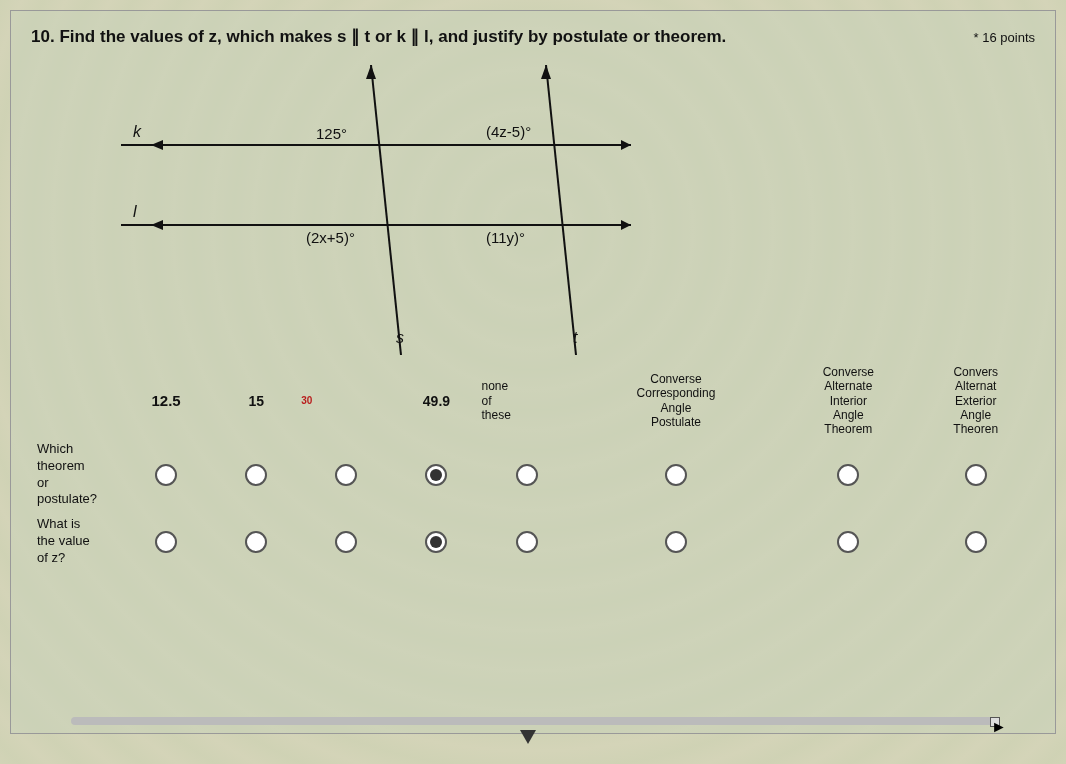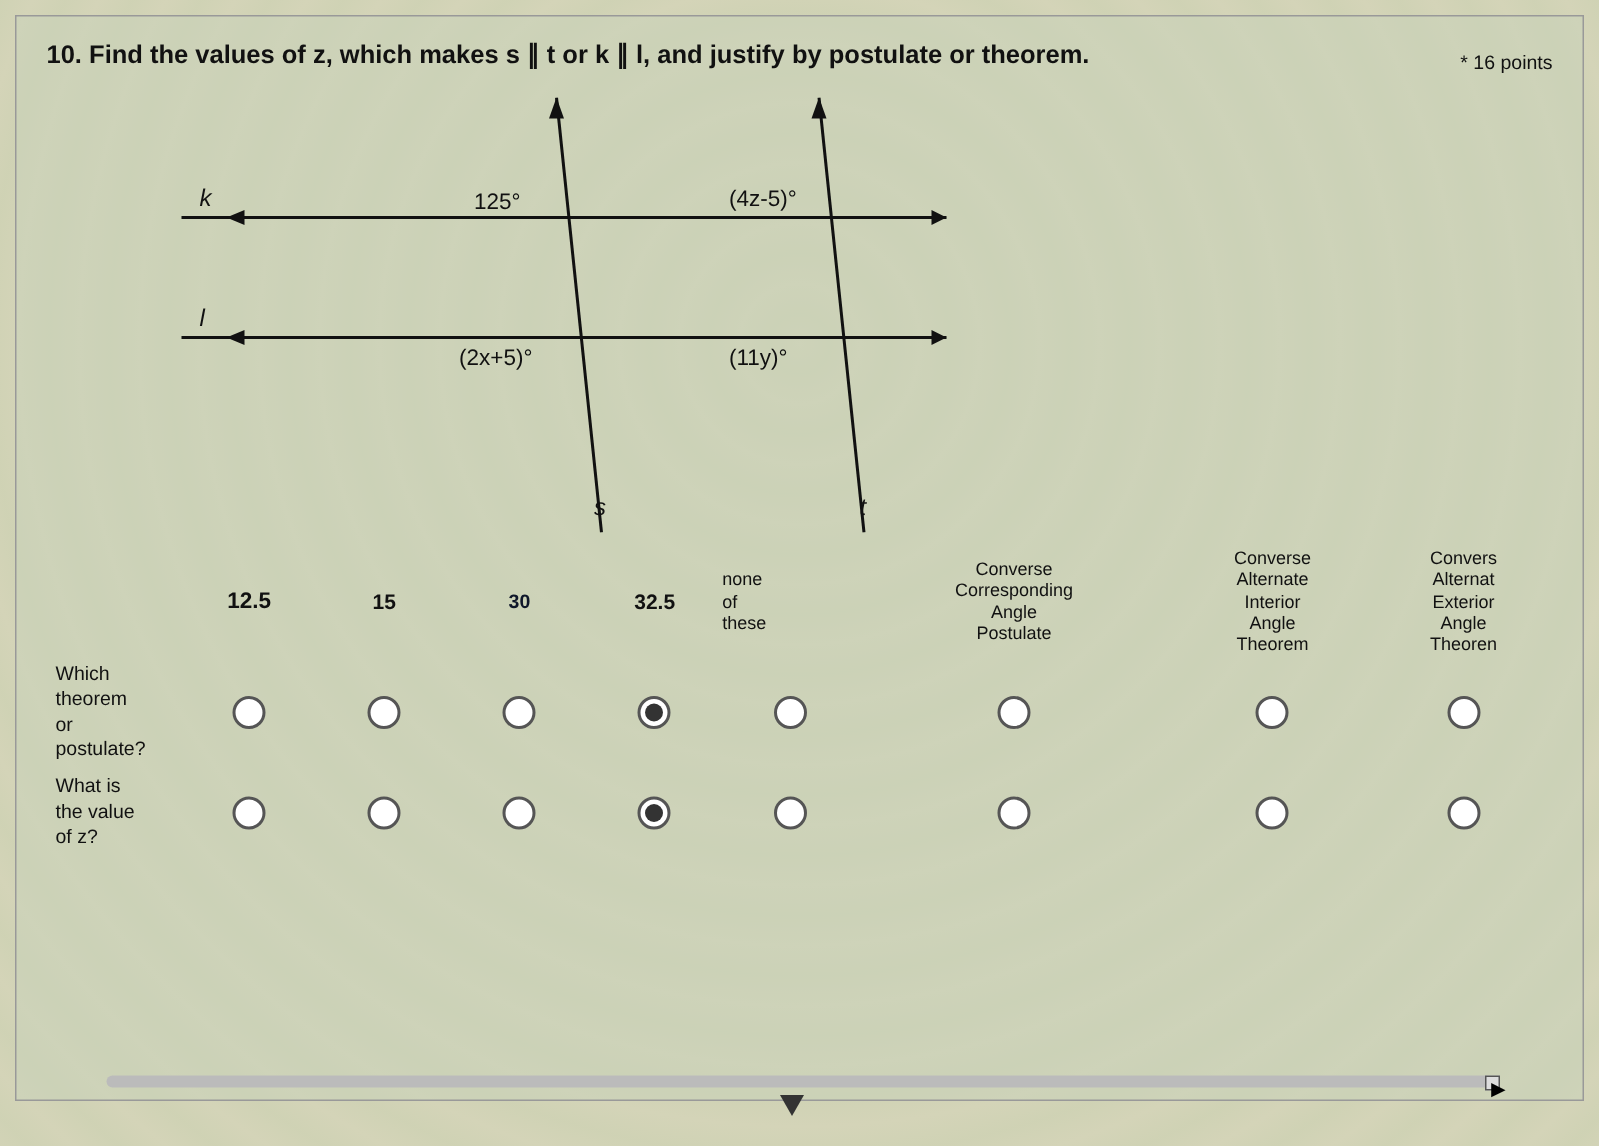--- a/index.html
+++ b/index.html
@@ -35,21 +35,21 @@
       left: 10px;
       right: 10px;
       bottom: 30px;
       background: rgba(200,210,185,0.5);
       border: 1px solid #999;
     }
 
     .question-header {
       display: flex;
       justify-content: space-between;
-      align-items: flex-end;
+      align-items: center;
       padding: 14px 20px 6px 20px;
     }
 
     .question-text {
       font-size: 17px;
       font-weight: bold;
       color: #111;
       line-height: 1.4;
       max-width: 750px;
     }
@@ -198,22 +198,22 @@
 
     <div class="table-section">
       <table class="answer-table">
 
         <thead>
           <tr>
             <td class="label-col"></td>
 
             <td style="font-size:15px;font-weight:bold;text-align:center;color:#111;">12.5</td>
             <td style="font-size:14px;font-weight:bold;text-align:center;color:#111;">15</td>
-            <td style="font-size:13px;font-weight:bold;text-align:center;color:#0f172a;">30</td>
-            <td style="font-size:14px;font-weight:bold;text-align:center;color:#111;">32.5</td>
+            <td style="font-size:10px;font-weight:bold;color:#b91c1c;">30</td>
+            <td style="font-size:14px;font-weight:bold;text-align:center;color:#111;">49.9</td>
 
             <td style="font-size:12px;color:#111;line-height:1.2;">none<br>of<br>these</td>
 
             <td style="font-size:12px;text-align:center;color:#111;line-height:1.2;">Converse<br>Corresponding<br>Angle<br>Postulate</td>
 
             <td style="font-size:12px;text-align:center;color:#111;line-height:1.2;">Converse<br>Alternate<br>Interior<br>Angle<br>Theorem</td>
 
             <td style="font-size:12px;text-align:center;color:#111;line-height:1.2;">Convers<br>Alternat<br>Exterior<br>Angle<br>Theoren</td>
           </tr>
         </thead>

